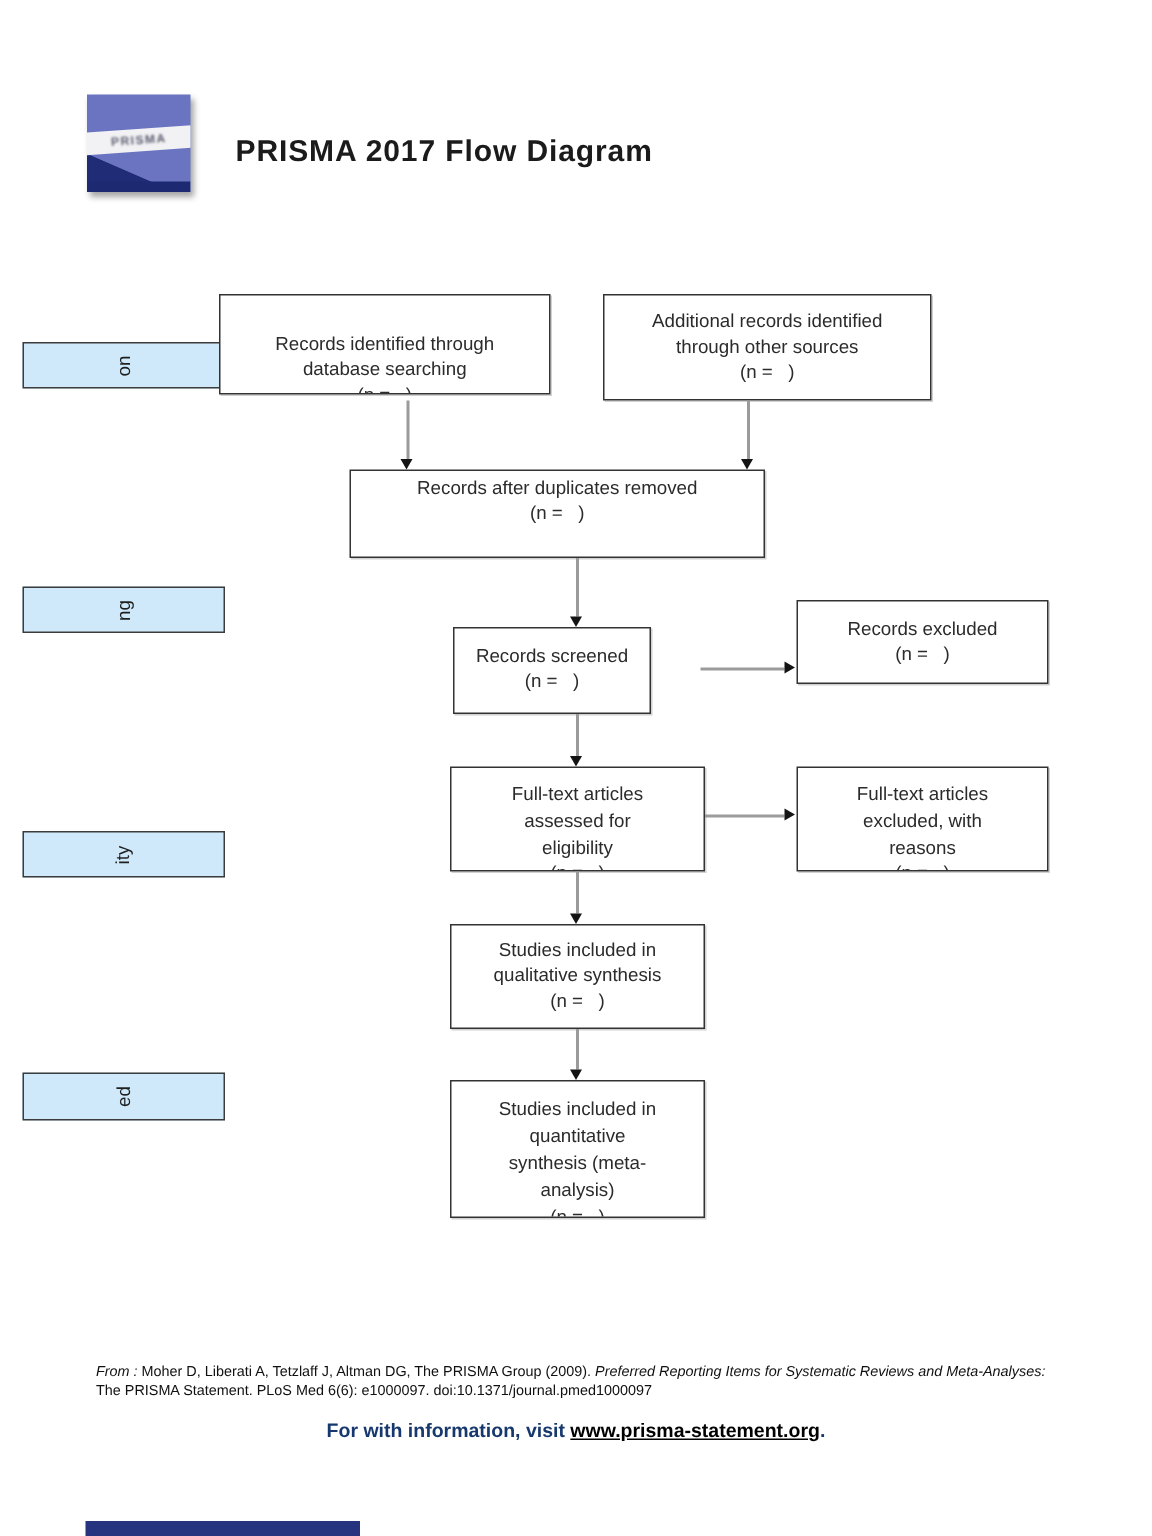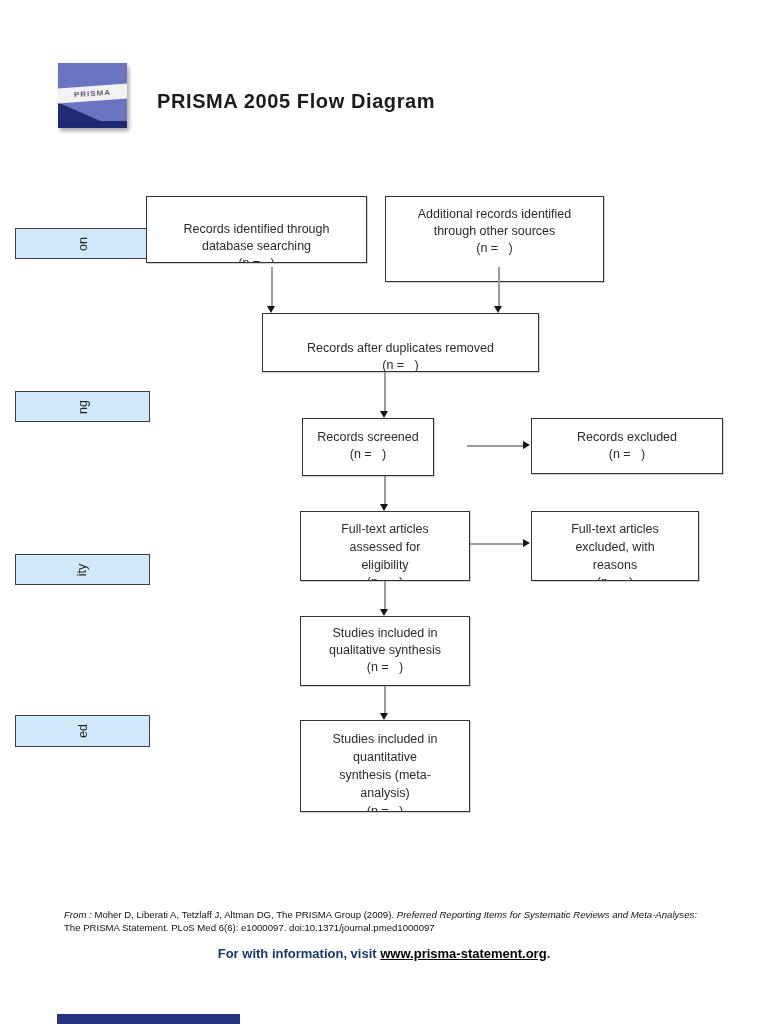--- a/index.html
+++ b/index.html
@@ -90,46 +90,46 @@
 </head>
 <body>
 
 <div class="page">
 
   <div class="logo">
     <div class="logo-band">
       <span>PRISMA</span>
     </div>
   </div>
-  <h1 class="title">PRISMA 2005 Flow Diagram</h1>
+  <h1 class="title">PRISMA 2017 Flow Diagram</h1>
 
   <div class="slabel" style="top:228px; height:31px;">
     <span class="rot">on</span>
   </div>
   <div class="slabel" style="top:391px; height:31px;">
     <span class="rot">ng</span>
   </div>
   <div class="slabel" style="top:554px; height:31px;">
     <span class="rot">ity</span>
   </div>
   <div class="slabel" style="top:715px; height:32px;">
     <span class="rot">ed</span>
   </div>
 
   <div class="fbox" style="left:146px; top:196px; width:221px; height:67px; padding-top:24px;">Records identified through
 database searching
 (n =&nbsp;&nbsp;&nbsp;)</div>
-  <div class="fbox" style="left:385px; top:196px; width:219px; height:86px; padding-top:9px;">Additional records identified
+  <div class="fbox" style="left:402px; top:196px; width:219px; height:71px; padding-top:9px;">Additional records identified
 through other sources
 (n =&nbsp;&nbsp;&nbsp;)</div>
-  <div class="fbox" style="left:262px; top:313px; width:277px; height:59px; padding-top:26px;">Records after duplicates removed
+  <div class="fbox" style="left:233px; top:313px; width:277px; height:59px; padding-top:3px;">Records after duplicates removed
 (n =&nbsp;&nbsp;&nbsp;)</div>
   <div class="fbox" style="left:302px; top:418px; width:132px; height:58px; padding-top:10px;">Records screened
 (n =&nbsp;&nbsp;&nbsp;)</div>
-  <div class="fbox" style="left:531px; top:418px; width:192px; height:56px; padding-top:10px;">Records excluded
+  <div class="fbox" style="left:531px; top:400px; width:168px; height:56px; padding-top:10px;">Records excluded
 (n =&nbsp;&nbsp;&nbsp;)</div>
   <div class="fbox" style="left:300px; top:511px; width:170px; height:70px; padding-top:9px; line-height:17.8px;">Full-text articles
 assessed for
 eligibility
 (n =&nbsp;&nbsp;&nbsp;)</div>
   <div class="fbox" style="left:531px; top:511px; width:168px; height:70px; padding-top:9px; line-height:17.8px;">Full-text articles
 excluded, with
 reasons
 (n =&nbsp;&nbsp;&nbsp;)</div>
   <div class="fbox" style="left:300px; top:616px; width:170px; height:70px; padding-top:8px;">Studies included in

